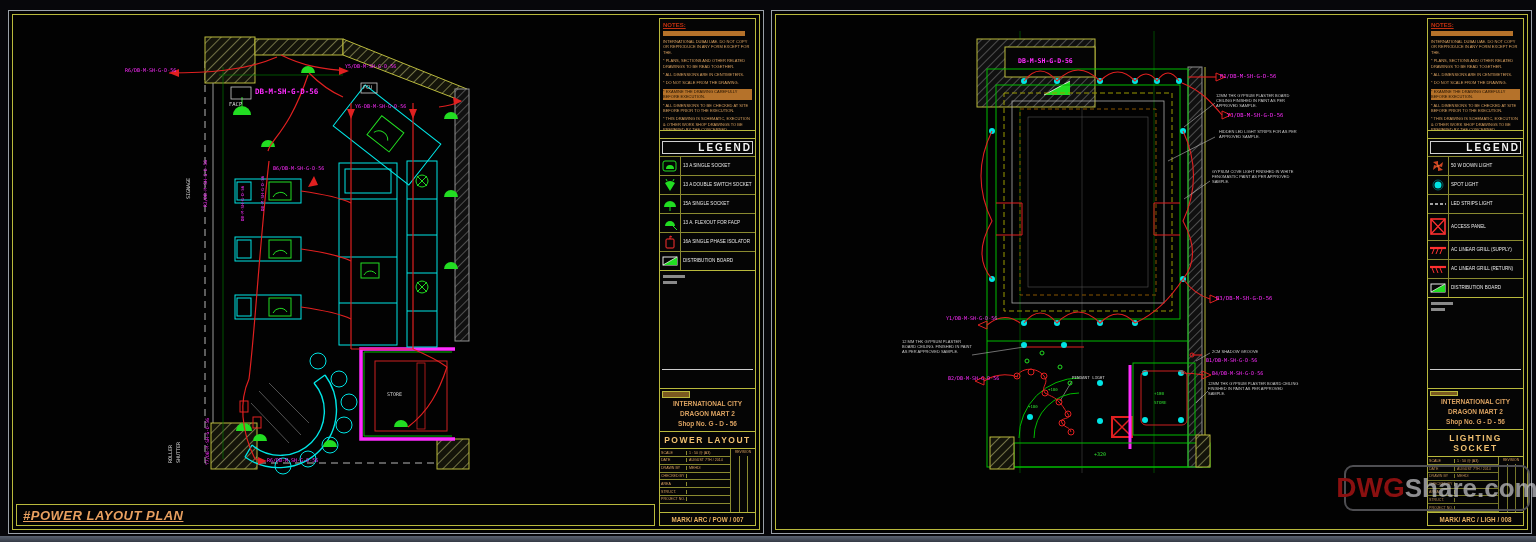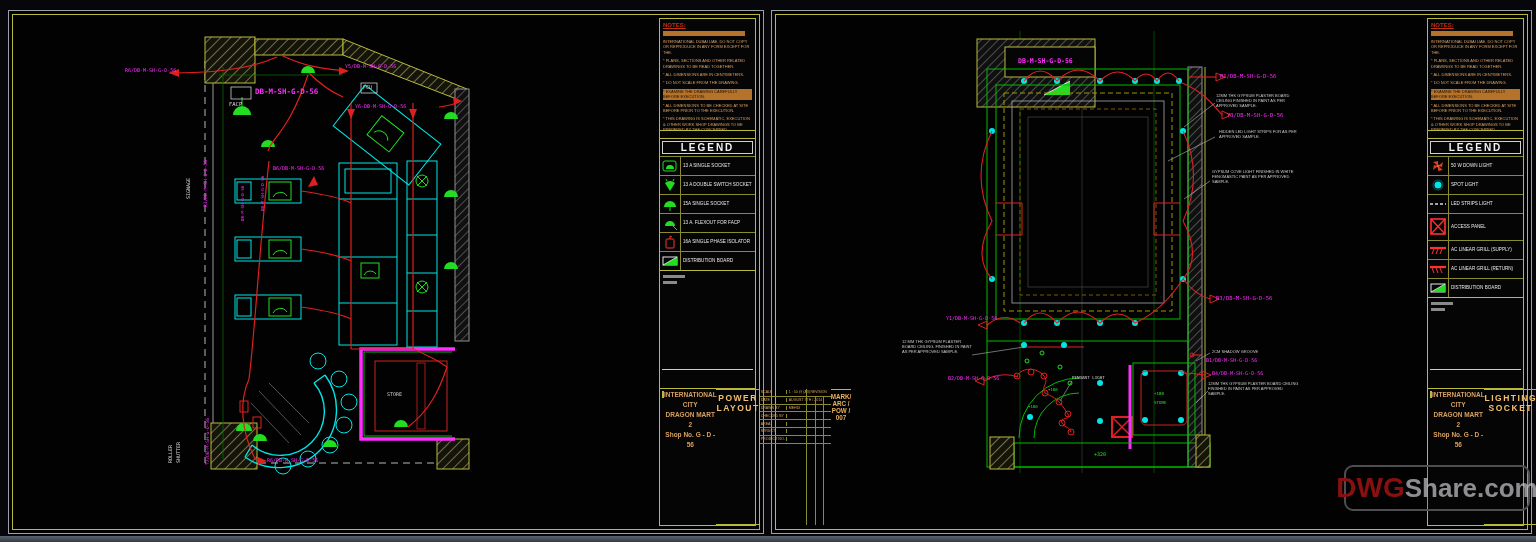--- a/index.html
+++ b/index.html
@@ -10,29 +10,29 @@
   svg.draw{position:absolute;left:0;top:0;}
   
   .sidebar{position:absolute;top:7px;bottom:7px;right:7px;width:97px;border:1px solid #b9b93c;background:#050505;display:flex;flex-direction:column;box-sizing:border-box;z-index:5;}
   .notes{padding:3px;border-bottom:1px solid #b9b93c;height:112px;box-sizing:border-box;overflow:hidden;}
   .notes-title{color:#c03010;font-weight:bold;font-size:6px;text-decoration:underline;font-family:"Liberation Sans",sans-serif;}
   .notes-bar{height:5px;background:#b5722a;margin:3px 0 2px 0;width:92%;}
   .note-line{color:#d8a060;font-size:4px;line-height:1.35;font-family:"Liberation Sans",sans-serif;margin-top:3px;}
   .note-line.hl{background:#b5722a;color:#201000;}
   .gapbox{height:7px;border-bottom:1px solid #b9b93c;}
   .legend{border-bottom:1px solid #b9b93c;}
-  .legend-title{margin:2px;border:1px solid #d0d0d0;text-align:center;color:#f2f2f2;font-weight:bold;font-size:10px;letter-spacing:2px;font-family:"Liberation Sans",sans-serif;}
+  .legend-title{margin:2px;border:1px solid #d0d0d0;text-align:right;color:#f2f2f2;font-weight:bold;font-size:10px;letter-spacing:2px;font-family:"Liberation Sans",sans-serif;}
   .legend-row{display:flex;align-items:center;border-top:1px solid #8a8a30;height:18px;}
   .legend-row.tall{height:26px;}
   .legend-icon{width:21px;min-width:21px;display:flex;justify-content:center;align-items:center;border-right:1px solid #8a8a30;height:100%;box-sizing:border-box;}
   .legend-label{color:#e8e8e8;font-size:4.6px;padding-left:2px;font-family:"Liberation Sans",sans-serif;line-height:1.2;}
   .revzone{flex:1;position:relative;border-bottom:1px solid #b9b93c;}
   .rev-stub{position:absolute;left:3px;height:3px;width:22px;background:#8a8a8a;}
   .rev-line{position:absolute;left:2px;right:2px;height:1px;background:#cccccc;bottom:18px;}
-  .titleblock{height:136px;display:flex;flex-direction:row;}
+  .titleblock{height:136px;display:flex;flex-direction:column;}
   .tb-stub{width:26px;height:5px;background:#7a5a20;border:1px solid #b9b93c;margin:2px 0 0 2px;}
   .tb-project{text-align:center;color:#d8a060;font-weight:bold;font-family:"Liberation Sans",sans-serif;font-size:6.5px;line-height:1.55;padding:1px 0 2px 0;}
   .tb-title{border-top:1px solid #b9b93c;border-bottom:1px solid #b9b93c;color:#f0c070;font-weight:bold;font-size:8.5px;letter-spacing:1.5px;text-align:center;padding:3px 0;font-family:"Liberation Sans",sans-serif;}
   .tb-table{position:relative;flex:1;font-family:"Liberation Sans",sans-serif;}
   .tb-row{display:flex;border-bottom:1px solid #8a8a30;height:6.8px;align-items:center;width:71px;}
   .tb-flabel{width:27px;color:#d8a060;font-size:3.6px;padding-left:1px;border-right:1px solid #8a8a30;box-sizing:border-box;}
   .tb-fvalue{color:#d8a060;font-size:3.6px;padding-left:2px;}
   .rev-col{position:absolute;right:0;top:0;bottom:0;width:24px;border-left:1px solid #8a8a30;}
   .rev-col .rh{color:#d8a060;font-size:3.4px;text-align:center;display:block;padding-top:1px;}
   .rev-col .v1,.rev-col .v2{position:absolute;top:7px;bottom:0;width:1px;background:#8a8a30;}
@@ -340,20 +340,23 @@
         <div class="rev-col">
           <span class="rh">REVISION</span>
           <span class="v1"></span>
             <span class="v2"></span>
         </div>
       </div>
       <div class="tb-number">MARK/ ARC / POW / 007</div>
     </div>
   </div>
 
+  <div class="plan-strip">
+    <span>#POWER LAYOUT PLAN</span>
+  </div>
 </div>
 
 <div class="sheet" id="sheet-light">
   <div class="frame"></div>
 
   <svg class="draw" width="759" height="522" viewBox="0 0 759 522">
     <defs>
       <pattern id="qA" width="7" height="7" patternUnits="userSpaceOnUse" patternTransform="rotate(45)">
         <rect width="7" height="7" fill="#14140a"></rect>
           <line x1="0" y1="0" x2="0" y2="7" stroke="#8a8a55" stroke-width="1.6"></line>

